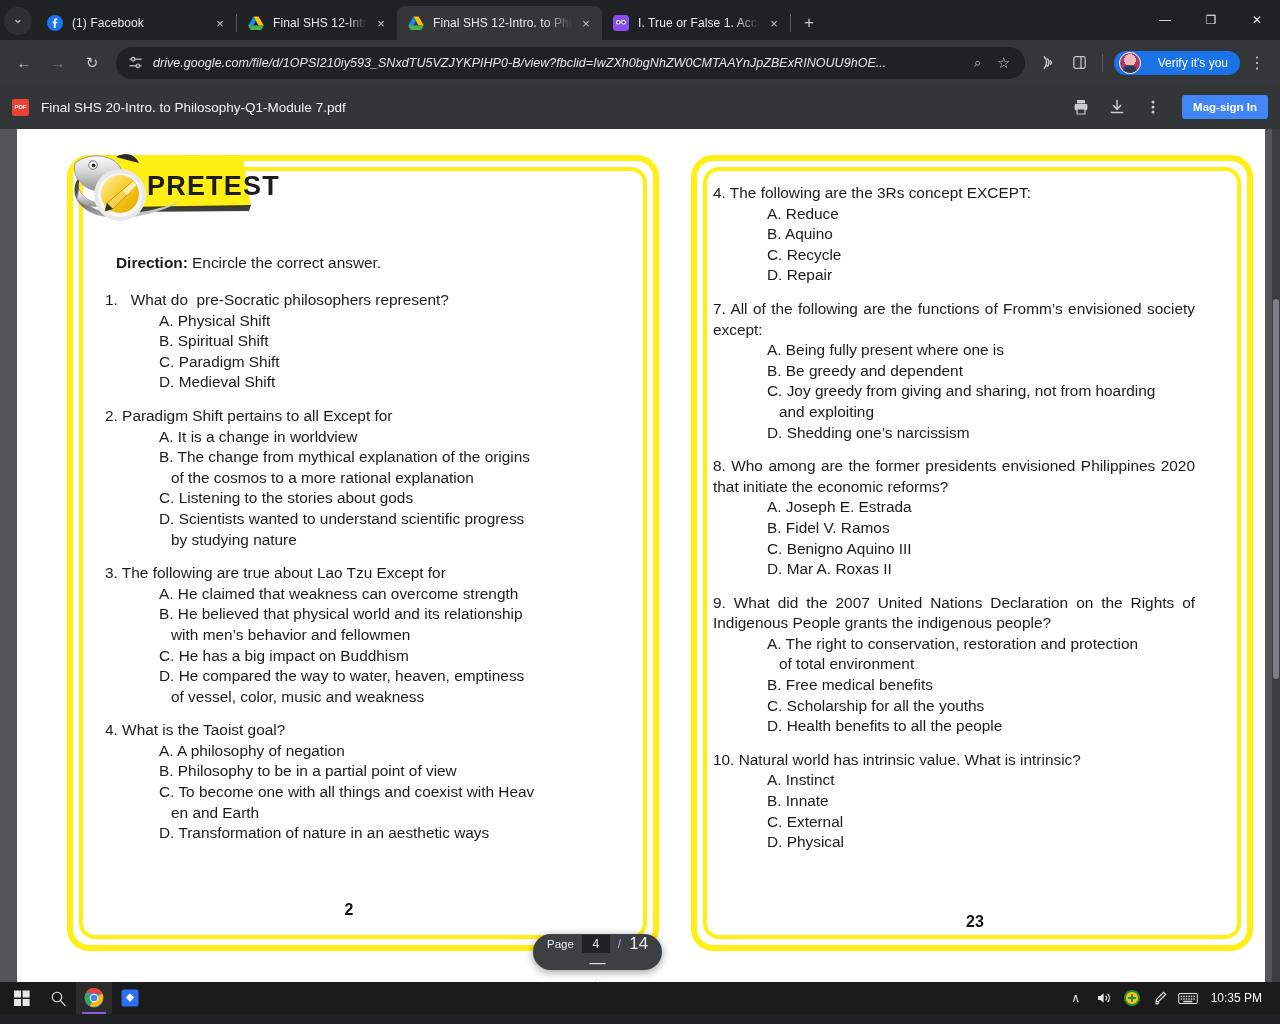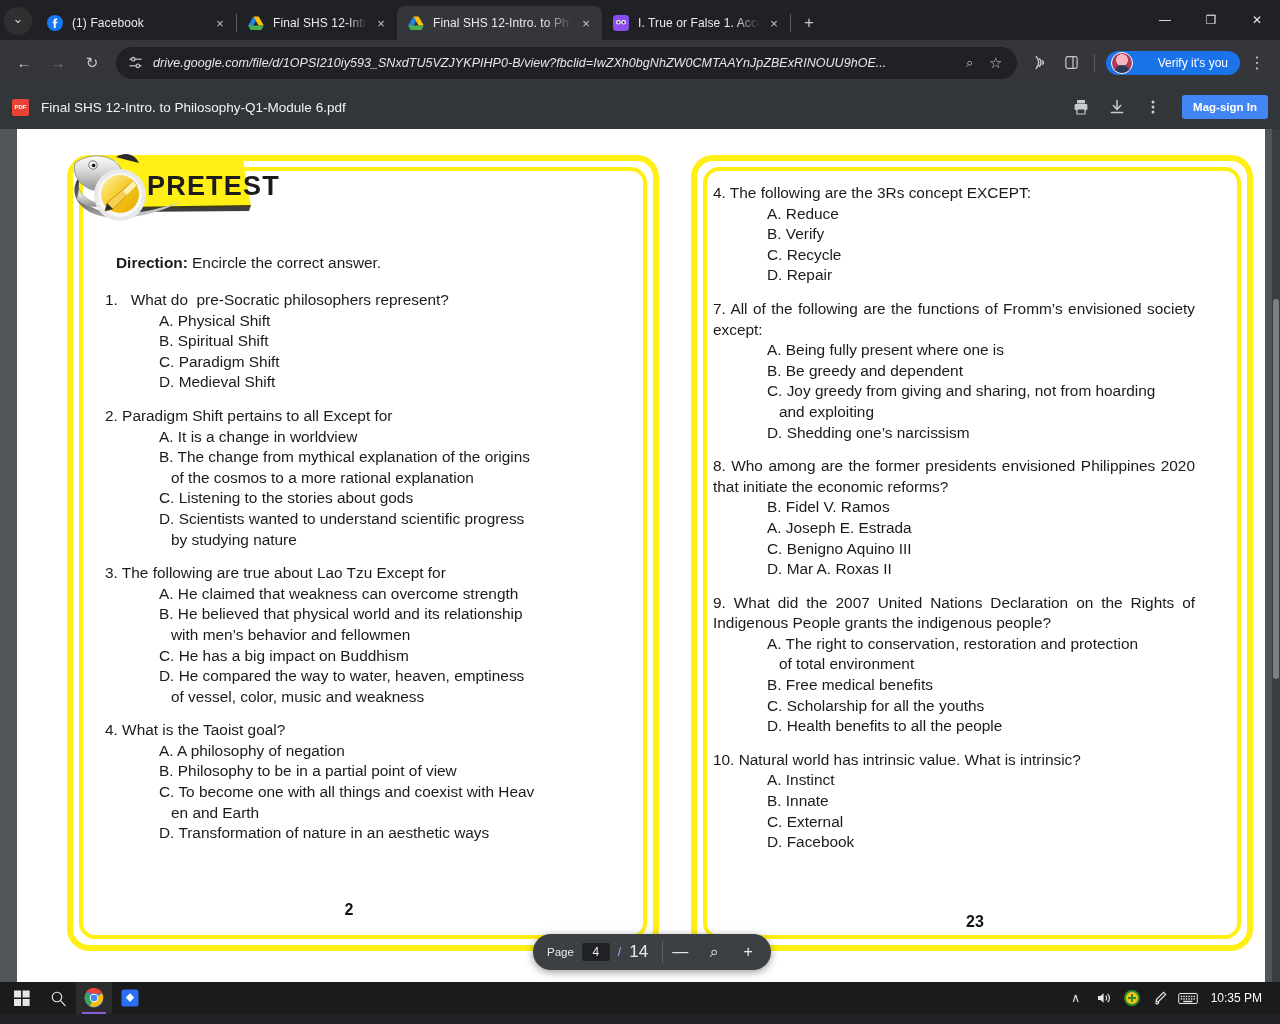--- a/index.html
+++ b/index.html
@@ -80,21 +80,21 @@
     width: 26px; height: 26px; flex: none; display: flex;
     align-items: center; justify-content: center; color: #c3c6ca; font-size: 13px;
   }
   .tbicon {
     width: 30px; height: 30px; flex: none; border-radius: 15px;
     display: flex; align-items: center; justify-content: center; color: #c3c6ca;
   }
   .tbsep { width: 1px; height: 18px; background: #5a5c60; margin: 0 5px; flex: none; }
   #verify-pill {
     height: 24px; background: #1a73e8; border-radius: 15px; display: flex;
-    align-items: center; padding: 0 12px 0 5px; gap: 25px; margin-left: 4px; flex: none;
+    align-items: center; padding: 0 12px 0 5px; gap: 17px; margin-left: 4px; flex: none;
   }
   #verify-pill .av {
     width: 22px; height: 22px; border-radius: 11px;
     background: radial-gradient(circle at 50% 35%, #f2b6c0 0 35%, #b03a5b 36% 100%);
     border: 1.5px solid #fff; flex: none; position: relative; overflow: hidden;
   }
   #verify-pill .av::after {
     content: ""; position: absolute; left: 3px; right: 3px; bottom: -4px; height: 12px;
     border-radius: 50%; background: #2b3a57;
   }
@@ -156,21 +156,21 @@
   .choice.cont { padding-left: 68px; }
   .pagenum { font-weight: bold; font-size: 16px; color: #111; text-align: center; }
 
   
   #pretest-logo { position: absolute; left: 2px; top: -6px; width: 245px; height: 82px; }
 
   
   #pagenav {
     position: absolute; left: 533px; bottom: 12px; height: 36px;
     background: #3c4043; border-radius: 18px; display: flex; align-items: center;
-    box-shadow: 0 2px 8px rgba(0,0,0,.4); z-index: 40;
+    box-shadow: 0 2px 8px rgba(0,0,0,.4); z-index: 40; flex-direction: column;
   }
   #pagenav .seg { display: flex; align-items: center; padding: 0 14px; gap: 8px; }
   #pagenav .lbl { font-size: 11.5px; color: #e8eaed; }
   #pagenav .pagebox {
     background: #202124; color: #e8eaed; font-size: 12px; border-radius: 2px;
     padding: 2px 9px; min-width: 28px; text-align: center;
   }
   #pagenav .slash { font-size: 12px; color: #8ab4f8; }
   #pagenav .total { font-size: 17px; color: #e8eaed; }
   #pagenav .divider { width: 1px; height: 22px; background: #5f6368; }
@@ -317,21 +317,21 @@
       <span class="av"></span>
       <span>Verify it's you</span>
     </div>
 
     <div class="tbicon" style="font-size:16px;">⋮</div>
   </div>
 </div>
 
 <div id="pdf-header">
   <span class="pdf-ico">PDF</span>
-  <span id="pdf-filename">Final SHS 12-Intro. to Philosophy-Q1-Module 6.pdf</span>
+  <span id="pdf-filename">Final SHS 20-Intro. to Philosophy-Q1-Module 7.pdf</span>
   <div class="right">
     <div class="hicon">
       <svg width="18" height="18" viewBox="0 0 18 18" fill="#c8ccd0">
         <rect x="5" y="2" width="8" height="3.4" rx=".5"></rect>
           <rect x="2.6" y="6" width="12.8" height="6.2" rx="1.4"></rect>
         <rect x="5" y="11" width="8" height="5" rx=".6" fill="#323639" stroke="#c8ccd0" stroke-width="1.2"></rect>
       </svg>
     </div>
     <div class="hicon">
       <svg width="18" height="18" viewBox="0 0 18 18" fill="none" stroke="#c8ccd0" stroke-width="1.5" stroke-linecap="round">
@@ -448,53 +448,53 @@
 
         <div class="page" style="width:560px;height:800px;margin-left:40px;">
           <div class="page-inner">
             <div class="frame-outer" style="left:-4px;top:4px;right:2px;bottom:0;"></div>
             <div class="frame-inner" style="left:8px;top:16px;right:14px;bottom:12px;"></div>
 
             <div id="right-questions" style="position:absolute;left:18px;top:32px;width:482px;">
                 <div class="qblock">
                   <div class="qtext qstem">4. The following are the 3Rs concept EXCEPT:</div>
                   <div class="qtext choice">A. Reduce</div>
-                  <div class="qtext choice">B. Verify</div>
+                  <div class="qtext choice">B. Aquino</div>
                   <div class="qtext choice">C. Recycle</div>
                   <div class="qtext choice">D. Repair</div>
                 </div>
                 <div class="qblock">
                   <div class="qtext qstem just">7. All of the following are the functions of Fromm’s envisioned society except:</div>
                   <div class="qtext choice">A. Being fully present where one is</div>
                   <div class="qtext choice">B. Be greedy and dependent</div>
                   <div class="qtext choice">C. Joy greedy from giving and sharing, not from hoarding</div>
                   <div class="qtext choice cont">and exploiting</div>
                   <div class="qtext choice">D. Shedding one’s narcissism</div>
                 </div>
                 <div class="qblock">
                   <div class="qtext qstem just">8. Who among are the former presidents envisioned Philippines 2020 that initiate the economic reforms?</div>
+                  <div class="qtext choice">A. Joseph E. Estrada</div>
                   <div class="qtext choice">B. Fidel V. Ramos</div>
-                  <div class="qtext choice">A. Joseph E. Estrada</div>
                   <div class="qtext choice">C. Benigno Aquino III</div>
                   <div class="qtext choice">D. Mar A. Roxas II</div>
                 </div>
                 <div class="qblock">
                   <div class="qtext qstem just">9. What did the 2007 United Nations Declaration on the Rights of Indigenous People grants the indigenous people?</div>
                   <div class="qtext choice just">A. The right to conservation, restoration and protection</div>
                   <div class="qtext choice cont">of total environment</div>
                   <div class="qtext choice">B. Free medical benefits</div>
                   <div class="qtext choice">C. Scholarship for all the youths</div>
                   <div class="qtext choice">D. Health benefits to all the people</div>
                 </div>
                 <div class="qblock">
                   <div class="qtext qstem">10. Natural world has intrinsic value. What is intrinsic?</div>
                   <div class="qtext choice">A. Instinct</div>
                   <div class="qtext choice">B. Innate</div>
                   <div class="qtext choice">C. External</div>
-                  <div class="qtext choice">D. Facebook</div>
+                  <div class="qtext choice">D. Physical</div>
                 </div>
               </div>
 
             <div class="pagenum" style="position:absolute;left:0;right:0;bottom:20px;">23</div>
           </div>
         </div>
 
       </div>
     </div>
   </div>

